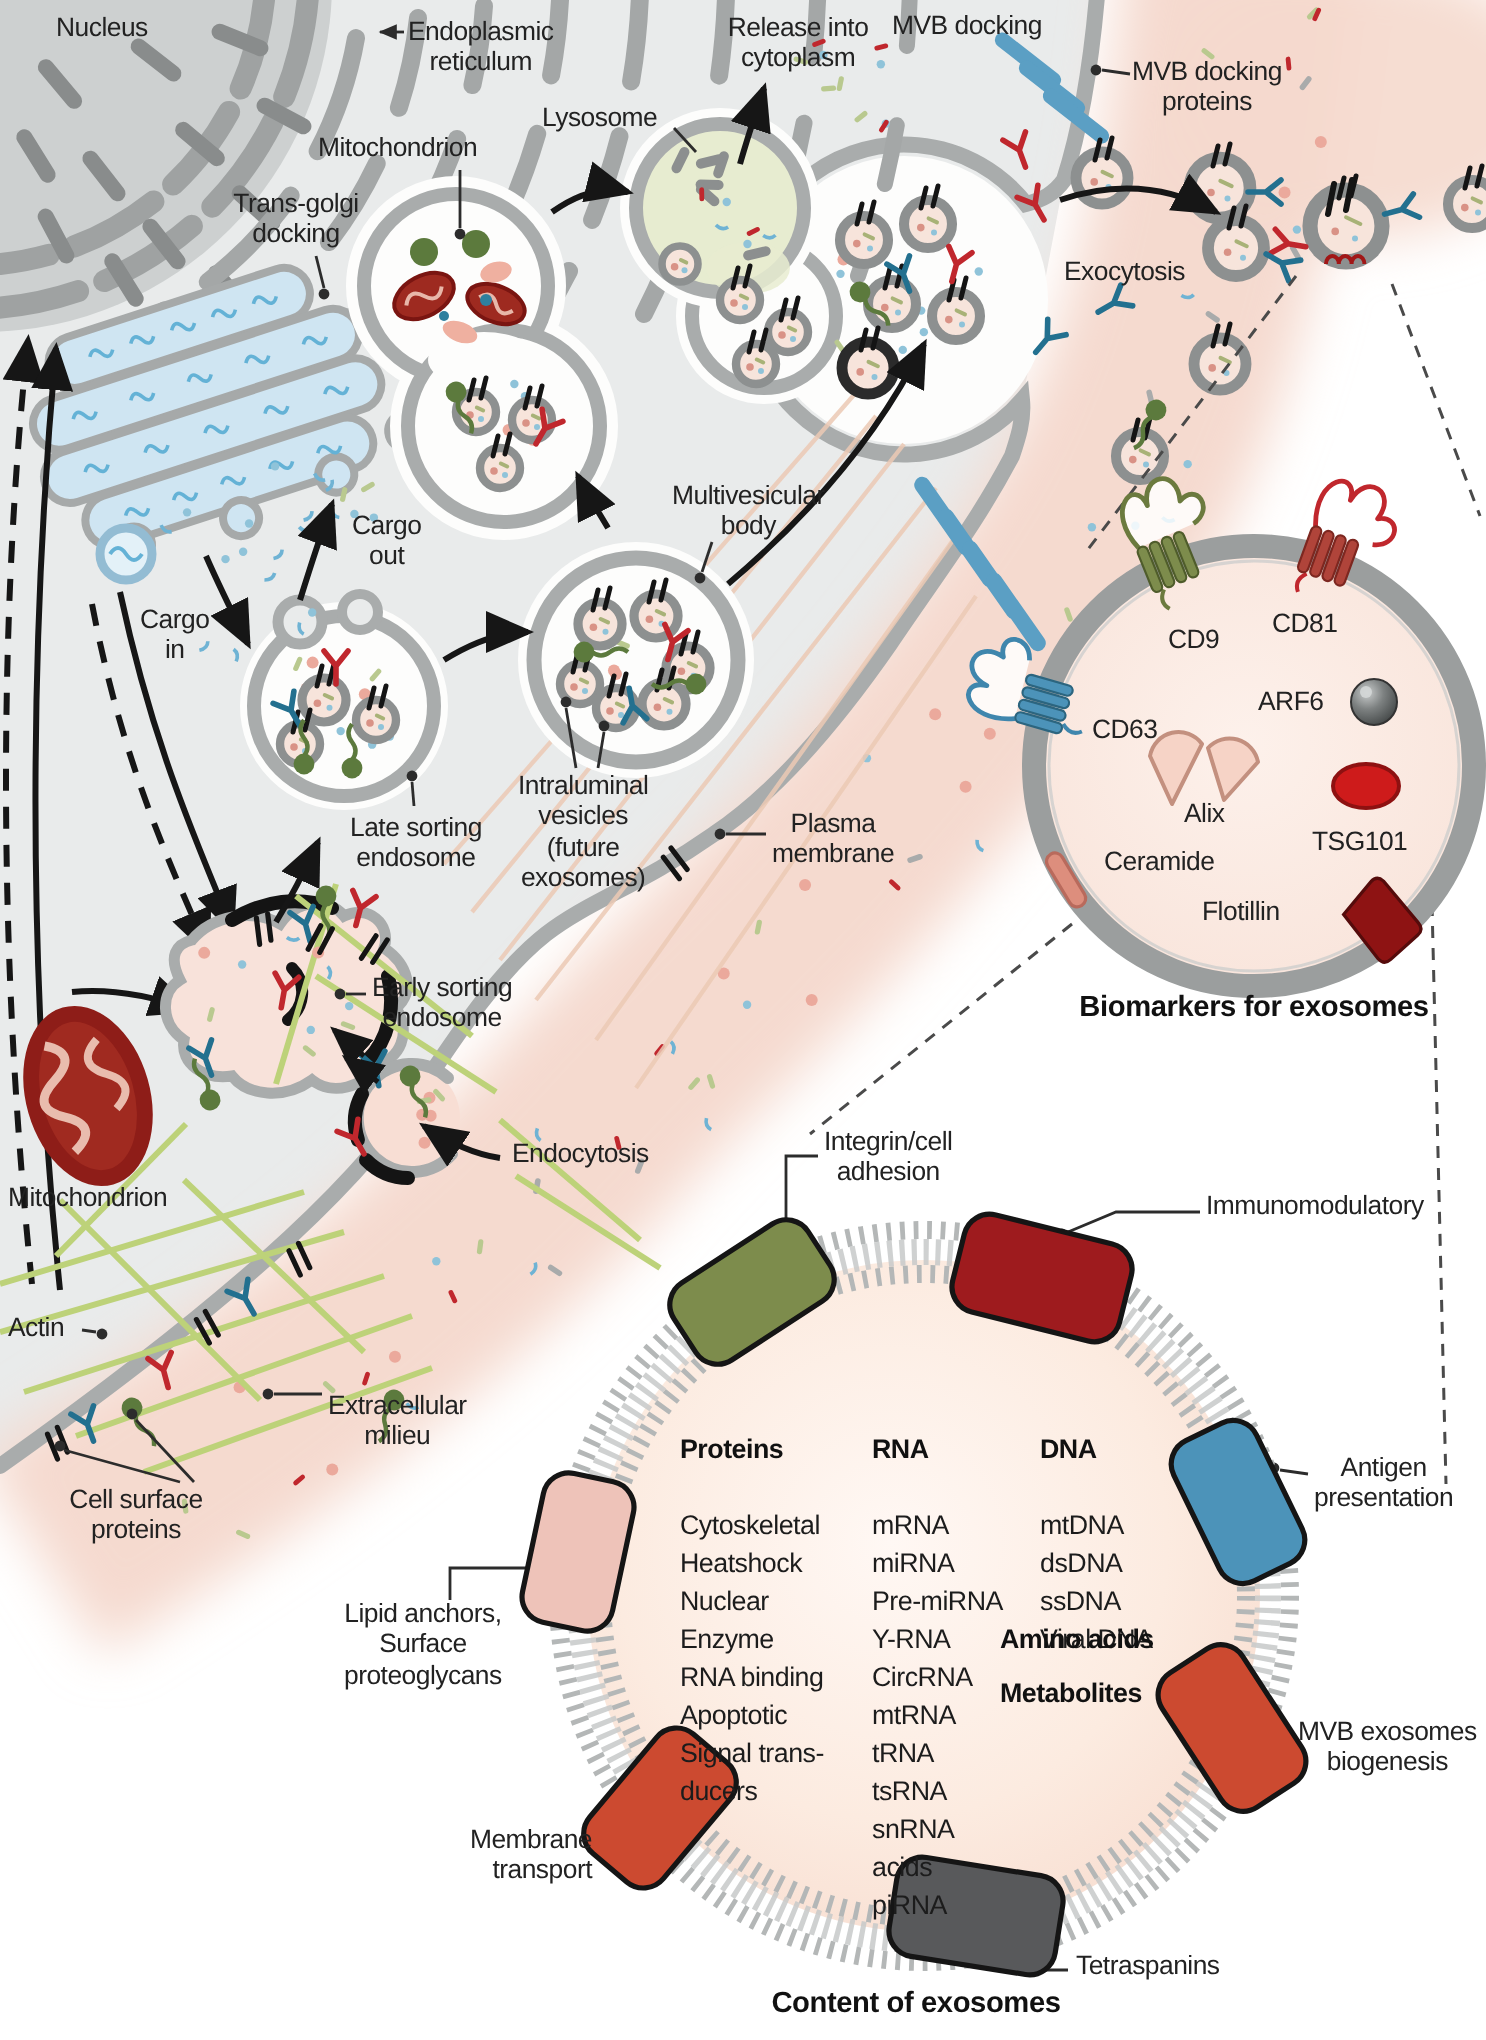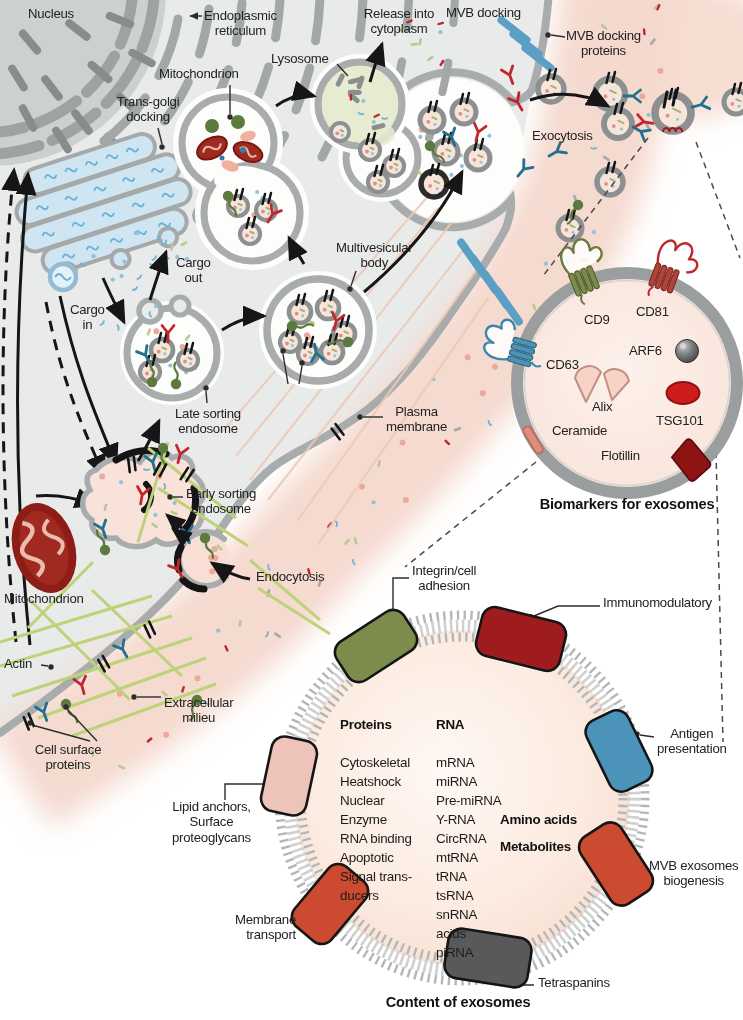--- a/index.html
+++ b/index.html
@@ -752,20 +752,24 @@
   <div class="lbl" style="left:159px;top:66px">Mitochondrion</div>
   <div class="lbl c" style="left:108px;top:94px;width:80px">Trans-golgi
 docking</div>
   <div class="lbl" style="left:532px;top:128px">Exocytosis</div>
   <div class="lbl" style="left:336px;top:240px">Multivesicular
 body</div>
   <div class="lbl" style="left:176px;top:255px">Cargo
 out</div>
   <div class="lbl" style="left:70px;top:302px">Cargo
 in</div>
+  <div class="lbl" style="left:259px;top:385px">Intraluminal
+vesicles
+(future
+exosomes)</div>
   <div class="lbl" style="left:175px;top:406px">Late sorting
 endosome</div>
   <div class="lbl" style="left:386px;top:404px">Plasma
 membrane</div>
   <div class="lbl" style="left:186px;top:486px">Early sorting
 endosome</div>
   <div class="lbl" style="left:256px;top:569px">Endocytosis</div>
   <div class="lbl" style="left:4px;top:591px">Mitochondrion</div>
   <div class="lbl" style="left:4px;top:656px">Actin</div>
   <div class="lbl" style="left:164px;top:695px">Extracellular
@@ -816,15 +820,22 @@
 Pre-miRNA
 Y-RNA
 CircRNA
 mtRNA
 tRNA
 tsRNA
 snRNA
 acids
 piRNA</div>
   </div>
+  <div class="col" style="left:520px;top:696px">
+    <b>DNA</b>
+    <div>mtDNA
+dsDNA
+ssDNA
+Viral DNA</div>
+  </div>
   <div class="col other" style="left:500px;top:806px">Amino acids
 Metabolites</div>
 </div>
 
 </body></html>

